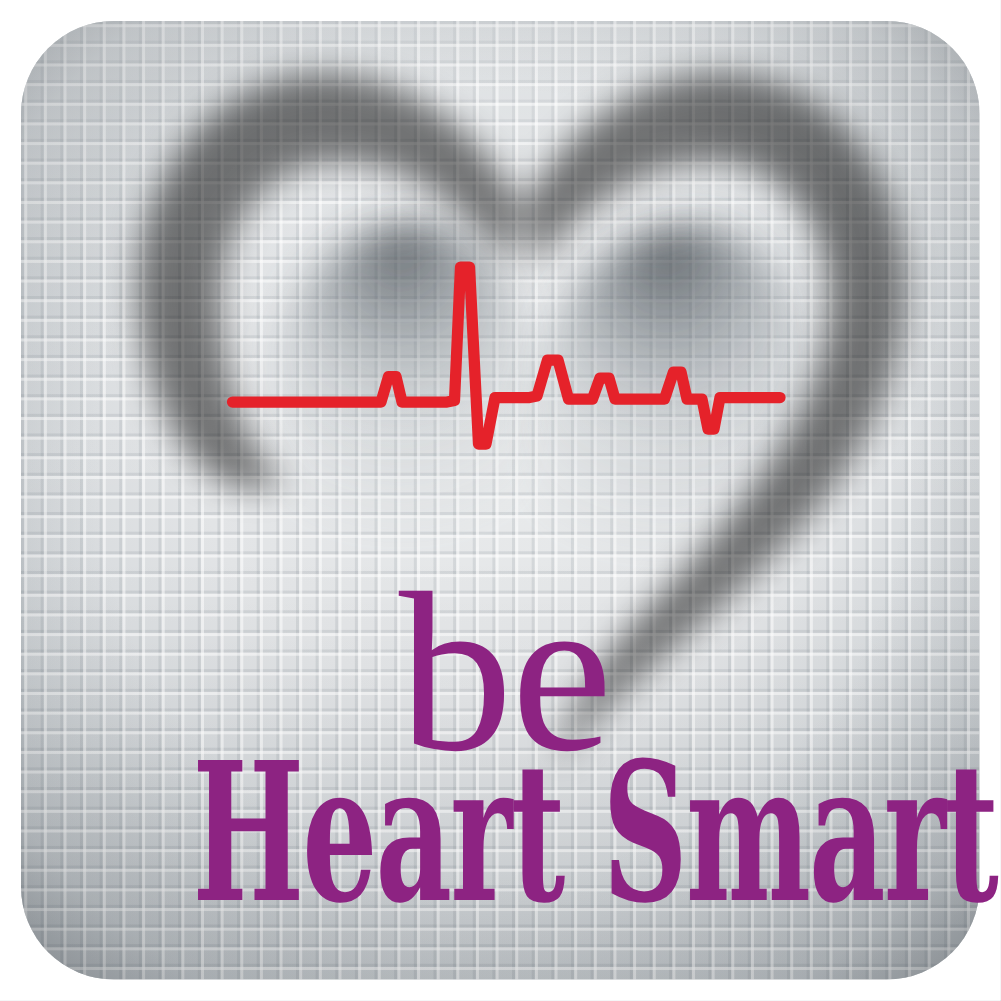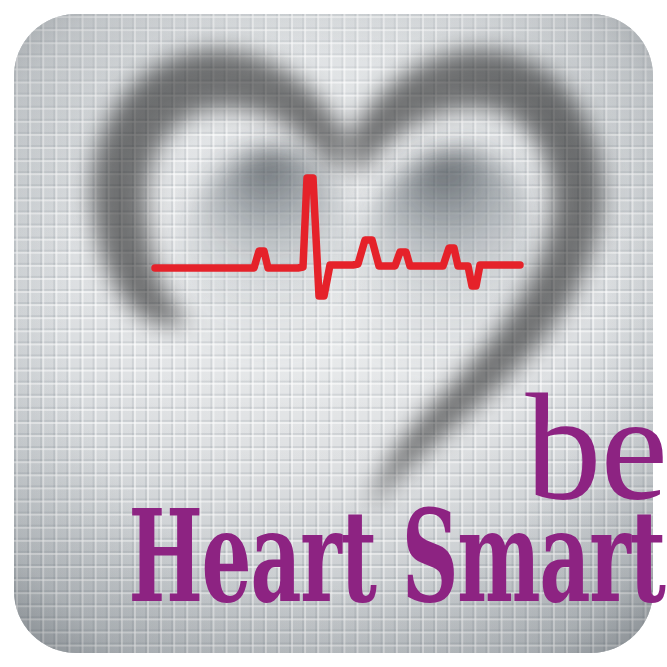--- a/index.html
+++ b/index.html
@@ -81,21 +81,21 @@
     position: absolute;
     color: #8d2382;
     white-space: nowrap;
     line-height: 1;
     user-select: none;
   }
   #word-be {
     left: 0;
     top: 372px;
     width: 667px;
-    text-align: right;
+    text-align: center;
     text-indent: 6px;
     font-family: "Liberation Serif", serif;
     font-size: 152px;
     font-weight: 400;
     letter-spacing: -1px;
   }
   #word-heartsmart {
     left: 0;
     top: 492px;
     width: 667px;

